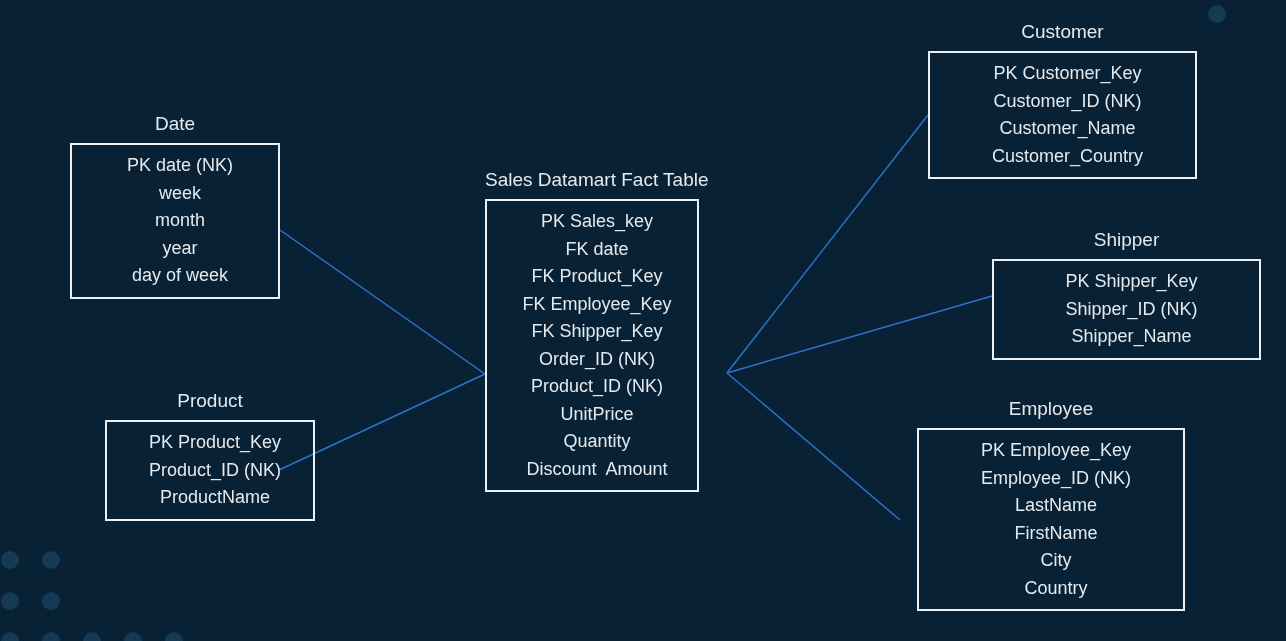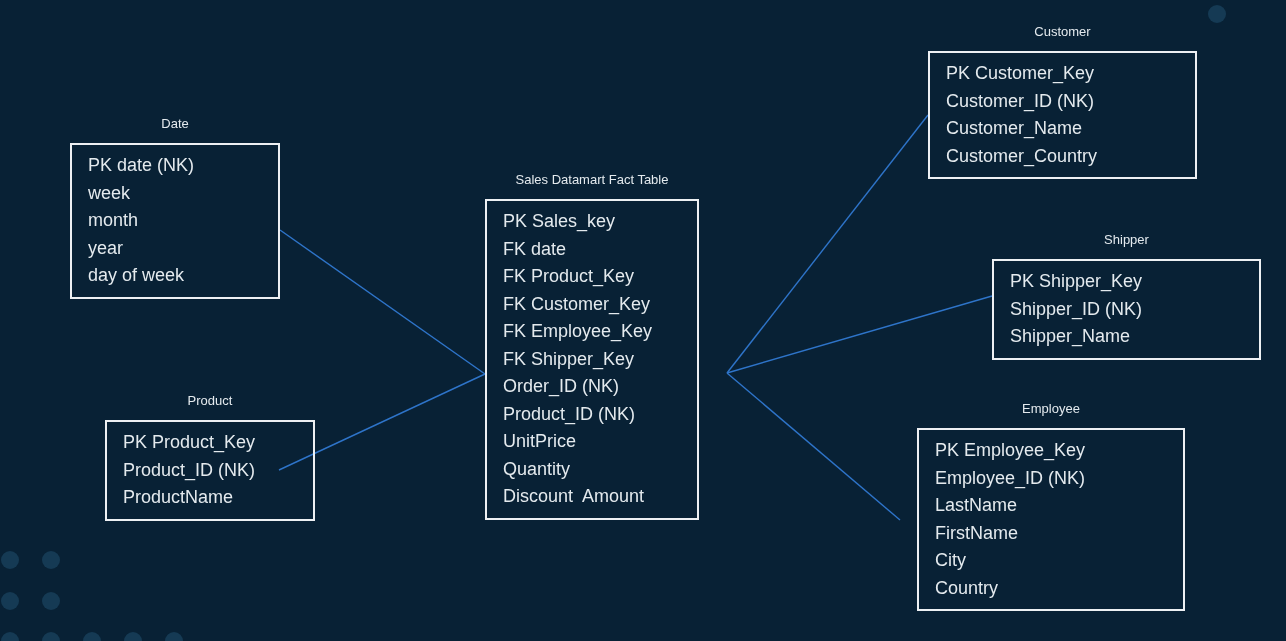--- a/index.html
+++ b/index.html
@@ -23,28 +23,29 @@
     width: 1286px;
     height: 641px;
   }
   .entity {
     position: absolute;
   }
   .entity-title {
     height: 27px;
     line-height: 27px;
     text-align: center;
-    font-size: 13px;
+    font-size: 19px;
     margin-bottom: 6px;
     white-space: pre;
   }
   .entity-box {
     border: 2px solid #edf0f3;
     padding: 7px 6px 7px 16px;
     background: rgba(8,33,53,0.0);
+    text-align: center;
   }
   .entity-row {
     font-size: 18px;
     line-height: 27.5px;
     white-space: pre;
   }
   .dot {
     position: absolute;
     width: 18px;
     height: 18px;
@@ -84,21 +85,20 @@
       <div class="entity-row">ProductName</div>
     </div>
   </div>
 
   <div class="entity" style="left:485px; top:166px; width:214px;">
     <div class="entity-title">Sales Datamart Fact Table</div>
     <div class="entity-box">
       <div class="entity-row">PK Sales_key</div>
       <div class="entity-row">FK date</div>
       <div class="entity-row">FK Product_Key</div>
-      <div class="entity-row">FK Customer_Key</div>
       <div class="entity-row">FK Employee_Key</div>
       <div class="entity-row">FK Shipper_Key</div>
       <div class="entity-row">Order_ID (NK)</div>
       <div class="entity-row">Product_ID (NK)</div>
       <div class="entity-row">UnitPrice</div>
       <div class="entity-row">Quantity</div>
       <div class="entity-row">Discount  Amount</div>
     </div>
   </div>
 

